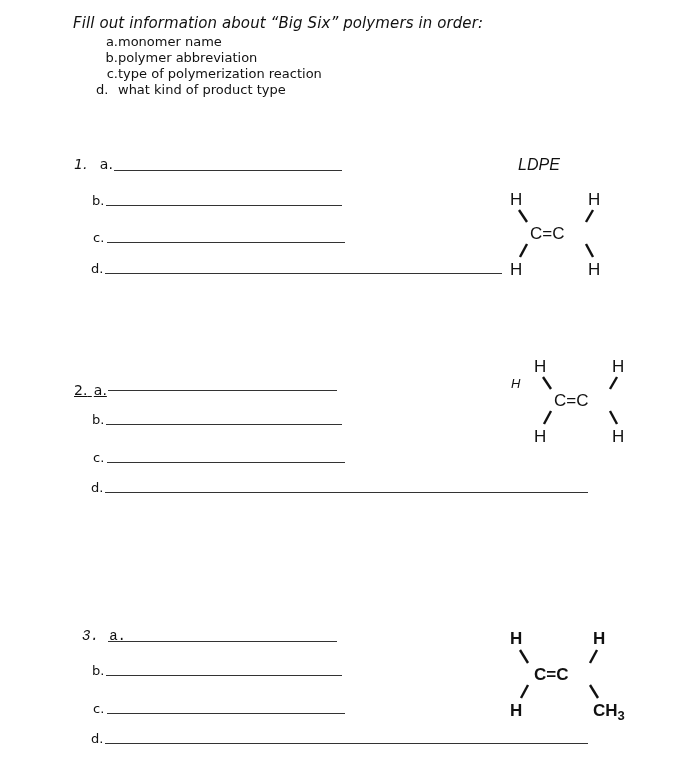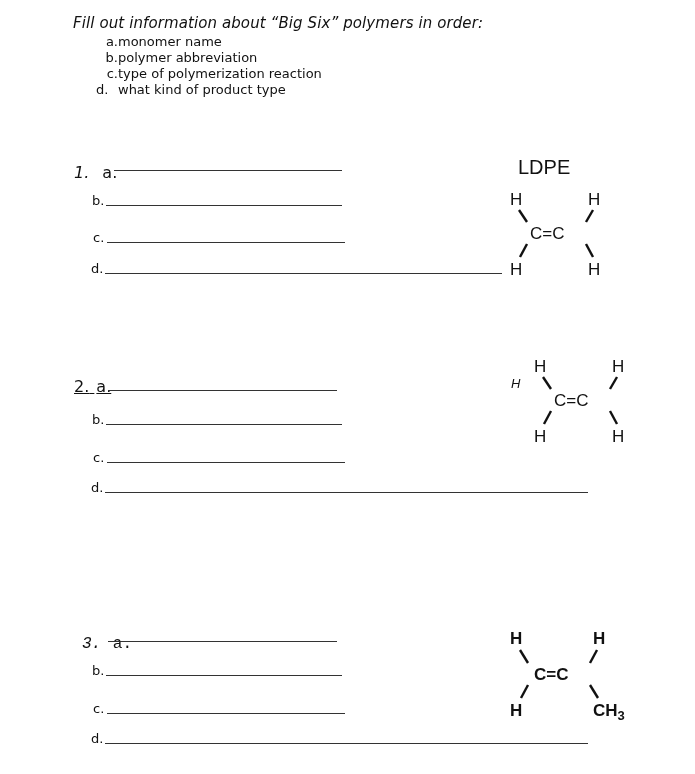--- a/index.html
+++ b/index.html
@@ -7,30 +7,30 @@
     width: 695px; height: 774px; position: relative; overflow: hidden;
     font-family: "DejaVu Sans", "Liberation Sans", sans-serif; color: #111;
   }
   .abs { position: absolute; }
   .title {
     left: 73px; top: 14px; font-size: 15px; font-style: italic; white-space: nowrap;
     letter-spacing: 0.1px;
   }
   .instr { left: 96px; font-size: 13px; white-space: nowrap; }
   .instr .letter { display: inline-block; width: 22px; }
-  .qnum { font-size: 16px; white-space: nowrap; margin-top: 7px; }
+  .qnum { font-size: 14px; white-space: nowrap; }
   .qnum .num.italic { font-style: italic; }
   .label { font-size: 13px; white-space: nowrap; }
   .line {
     height: 0; border-bottom: 1.3px solid #333;
   }
   .mol { font-family: "Liberation Sans", sans-serif; }
   .mol text { font-family: "Liberation Sans", sans-serif; }
   .poly-name {
-    left: 518px; top: 156px; font-size: 20px; 
+    left: 518px; top: 156px; font-size: 16px; font-style: italic;
     font-family: "Liberation Sans", sans-serif;
   }
   .side-h {
     left: 511px; top: 376px; font-size: 13px; font-style: italic;
     font-family: "Liberation Sans", sans-serif;
   }
 </style>
 </head>
 <body>
 
@@ -74,21 +74,21 @@
     <text x="10" y="90" font-size="17" fill="#111">H</text>
     <text x="88" y="90" font-size="17" fill="#111">H</text>
     <line x1="19" y1="25" x2="27" y2="37" stroke="#111" stroke-width="2.4"></line>
     <line x1="86" y1="37" x2="93" y2="25" stroke="#111" stroke-width="2.4"></line>
     <line x1="27" y1="59" x2="20" y2="72" stroke="#111" stroke-width="2.4"></line>
     <line x1="86" y1="59" x2="93" y2="72" stroke="#111" stroke-width="2.4"></line>
   </svg>
 </div>
 
 <div>
-  <div class="abs qnum" style="left:74px; top:370px;text-decoration:underline;">
+  <div class="abs qnum" style="left:74px; top:382px;text-decoration:underline;">
     <span class="num">2.</span>
     <span style="margin-left:2px;">a.</span>
   </div>
   <div class="abs line" style="left:108px; top:390px; width:229px;"></div>
 
   <div class="abs label" style="left:92px; top:412px;">b.</div>
   <div class="abs line" style="left:106px; top:424px; width:236px;"></div>
 
   <div class="abs label" style="left:93px; top:450px;">c.</div>
   <div class="abs line" style="left:107px; top:462px; width:238px;"></div>

